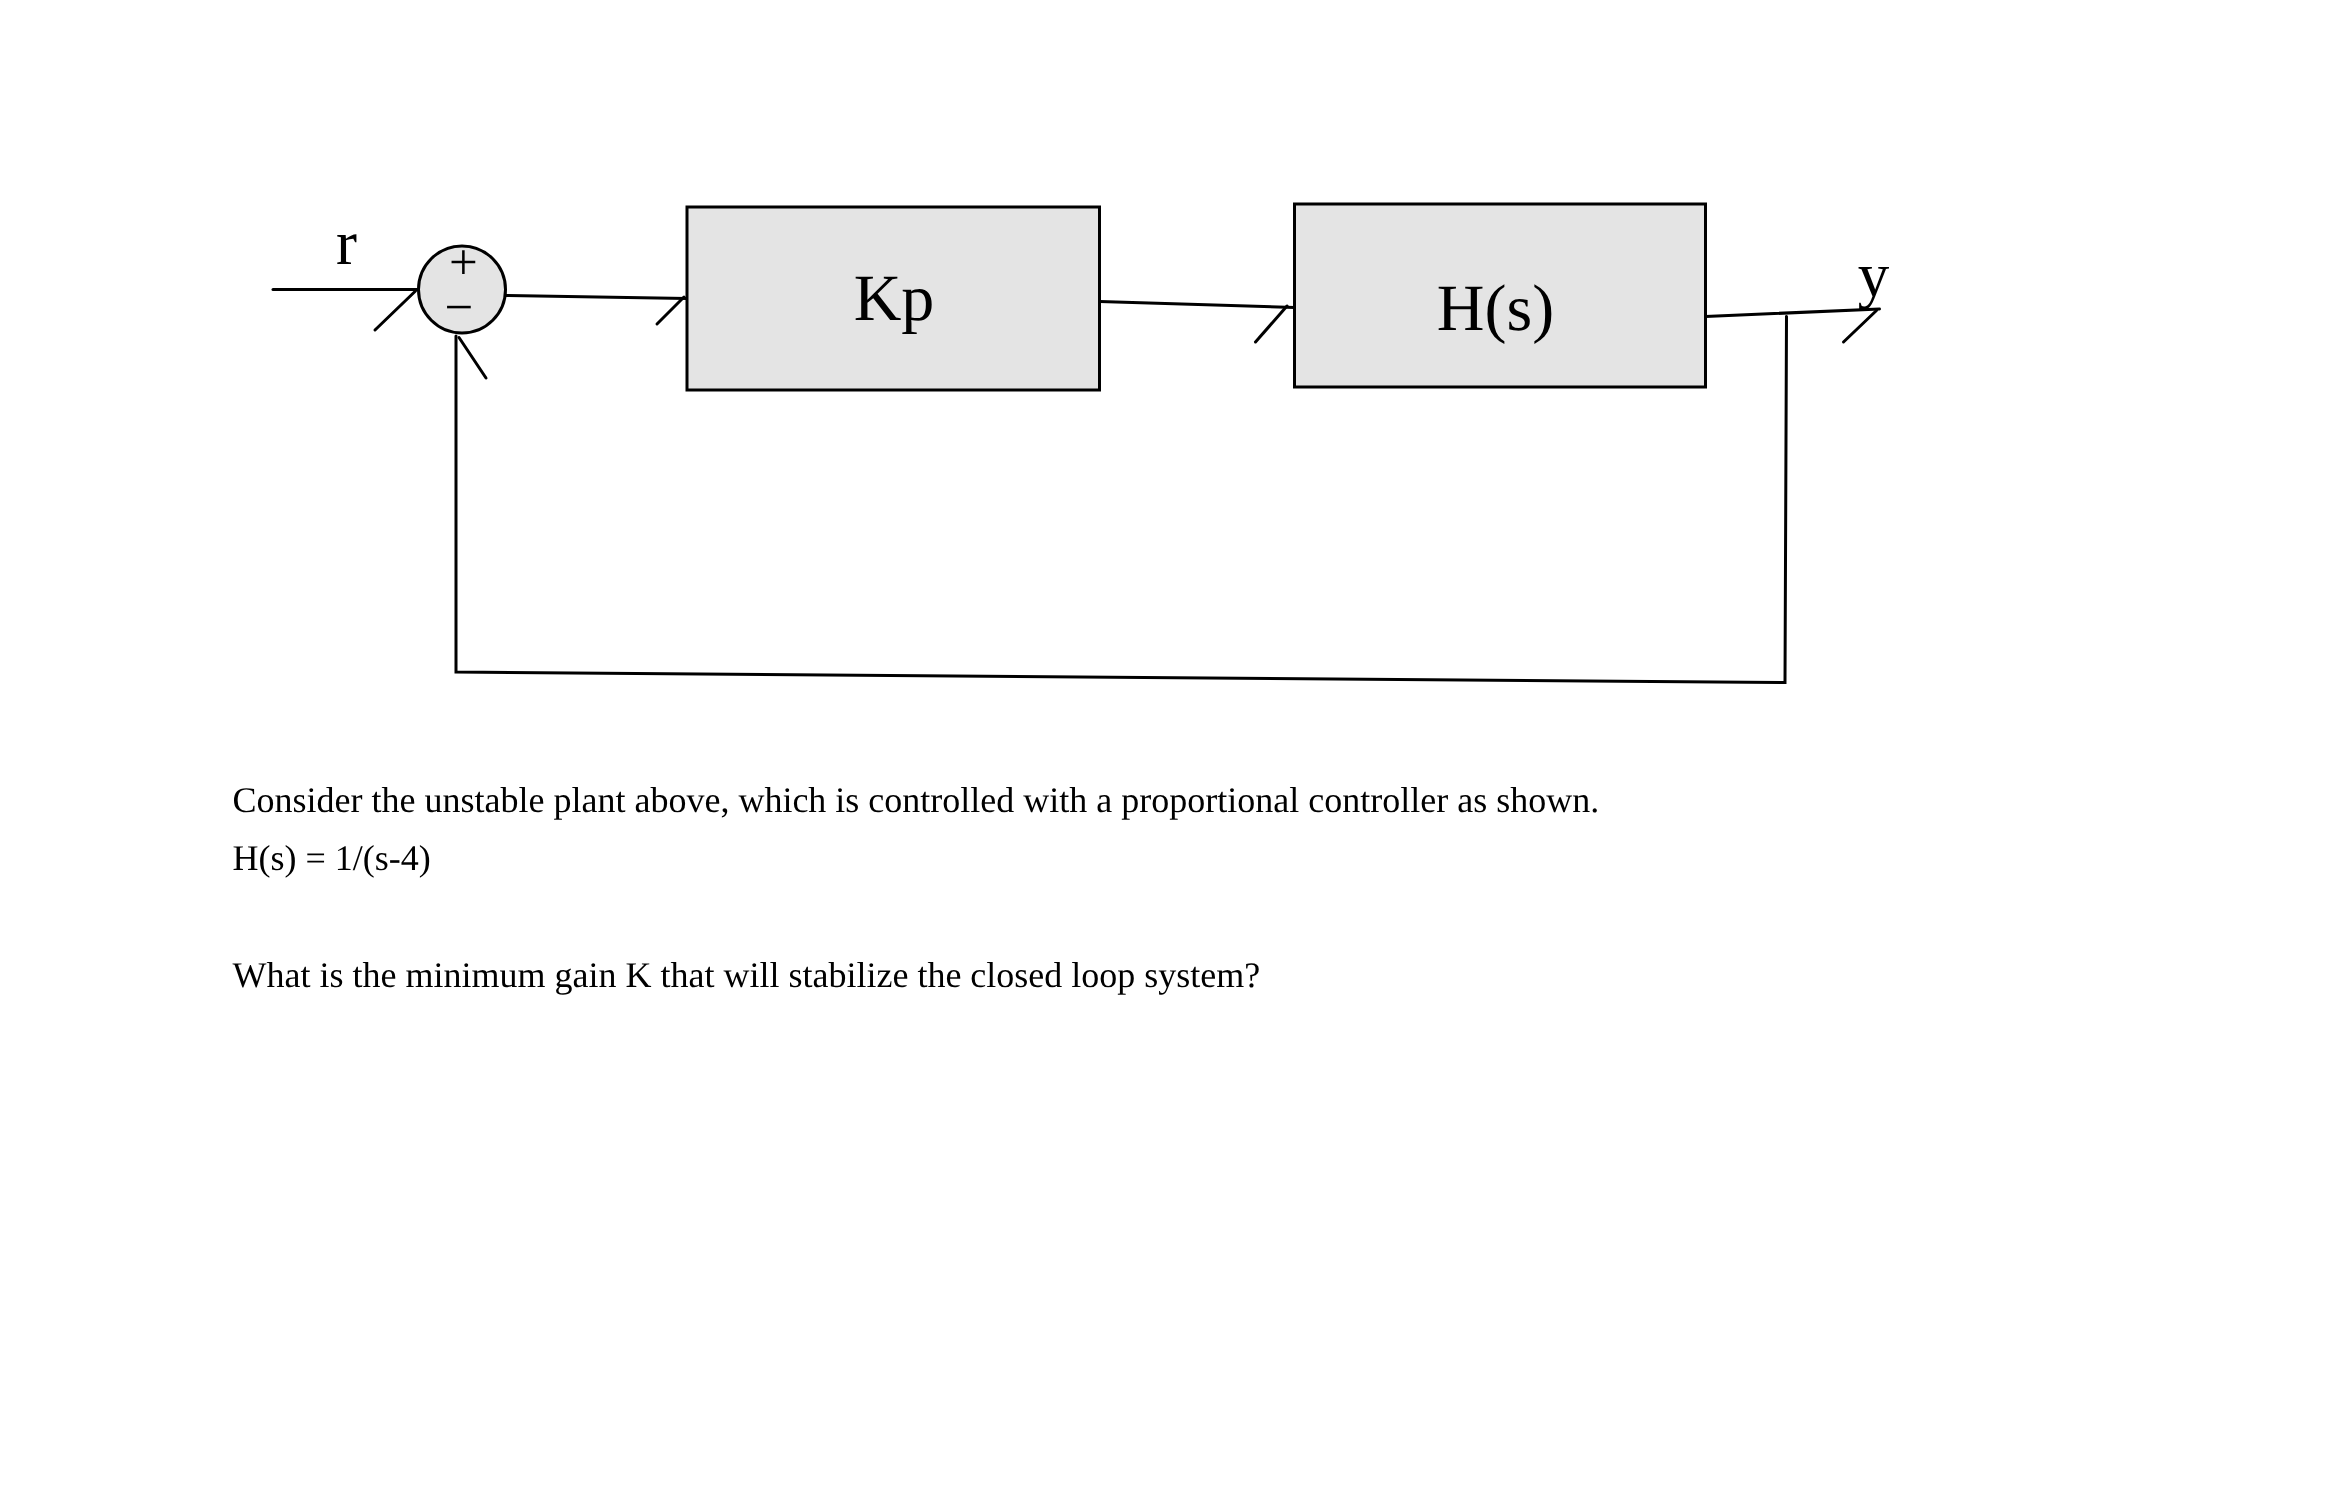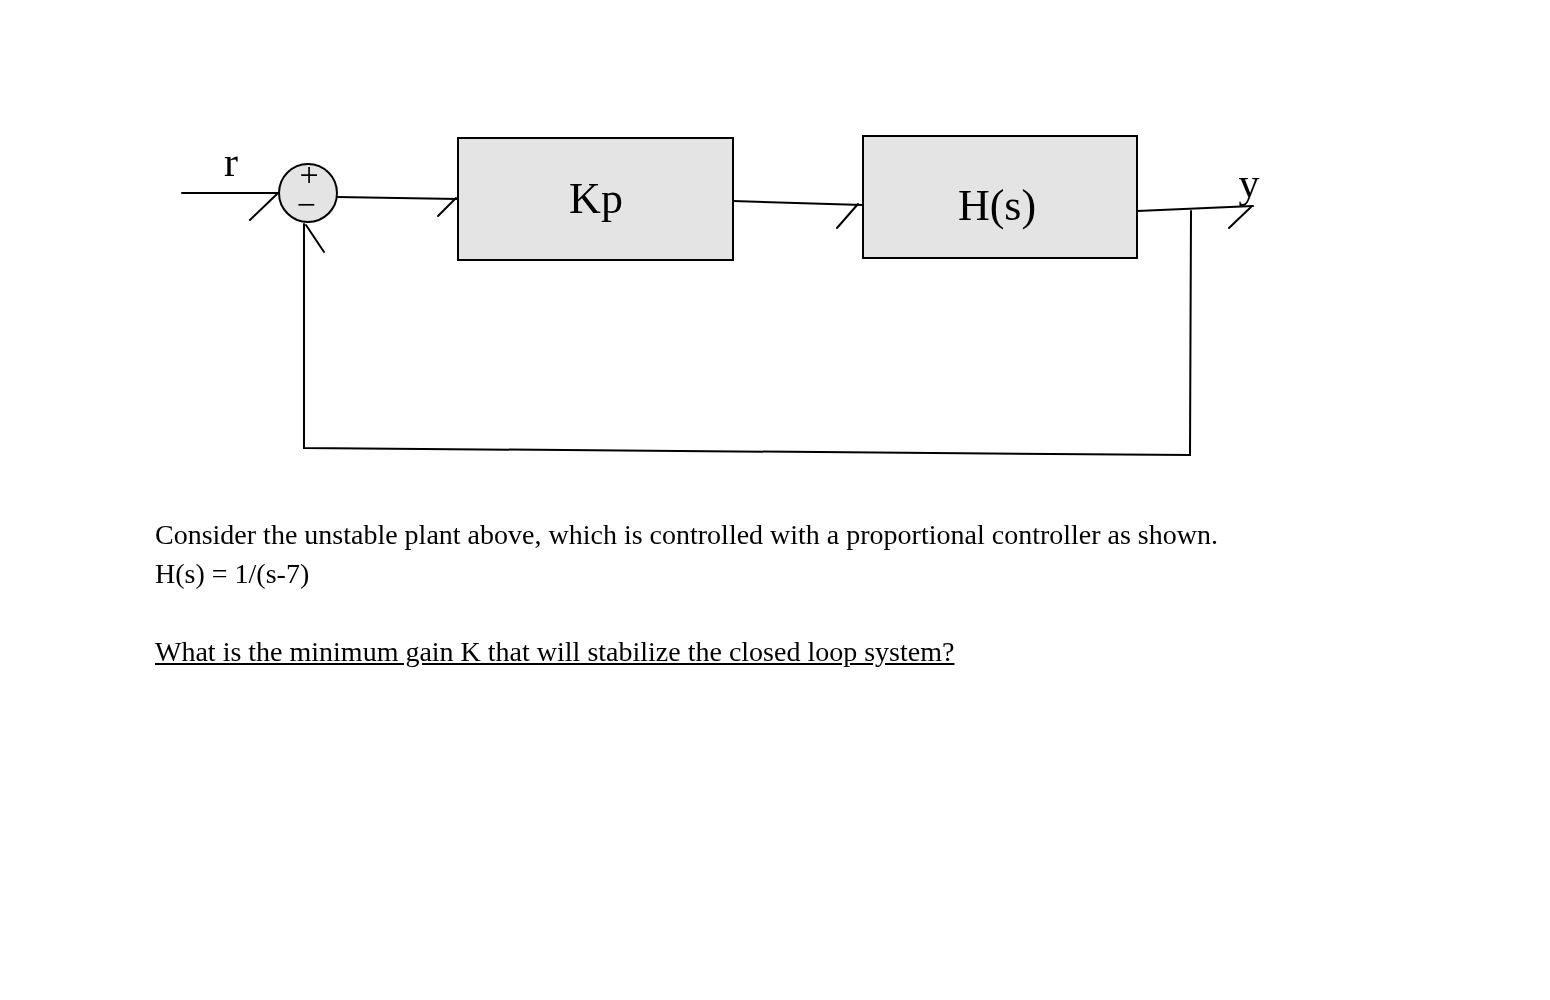--- a/index.html
+++ b/index.html
@@ -43,30 +43,29 @@
     text-anchor: middle;
   }
   svg .siglabel {
     font-size: 42px;
     text-anchor: middle;
   }
   .problem {
     position: absolute;
     left: 155px;
     top: 515px;
-    font-size: 28px;
+    font-size: 24px;
     line-height: 39px;
     color: #000000;
   }
   .problem p {
     margin: 0;
   }
   .problem p + p {
     margin-top: 39px;
-    text-decoration: underline;
   }
   .problem .line {
     white-space: nowrap;
   }
 </style>
 </head>
 <body>
 
 <div class="canvas">
 
@@ -96,20 +95,20 @@
     <line class="ln" x1="1229" y1="228" x2="1251" y2="207"></line>
     <text class="siglabel" x="1249" y="197">y</text>
 
     <polyline class="ln" points="1191,211 1190,455 304,448 304,224"></polyline>
     <line class="ln" x1="306" y1="225" x2="324" y2="252"></line>
   </svg>
 
   <div class="problem">
     <p>
       <span class="line" style="display:block">Consider the unstable plant above, which is controlled with a proportional controller as shown.</span>
-      <span class="line" style="display:block">H(s) = 1/(s-7)</span>
+      <span class="line" style="display:block">H(s) = 1/(s-4)</span>
     </p>
     <p>
       <span class="line" style="display:block">What is the minimum gain K that will stabilize the closed loop system?</span>
     </p>
   </div>
 
 </div>
 
 </body></html>

